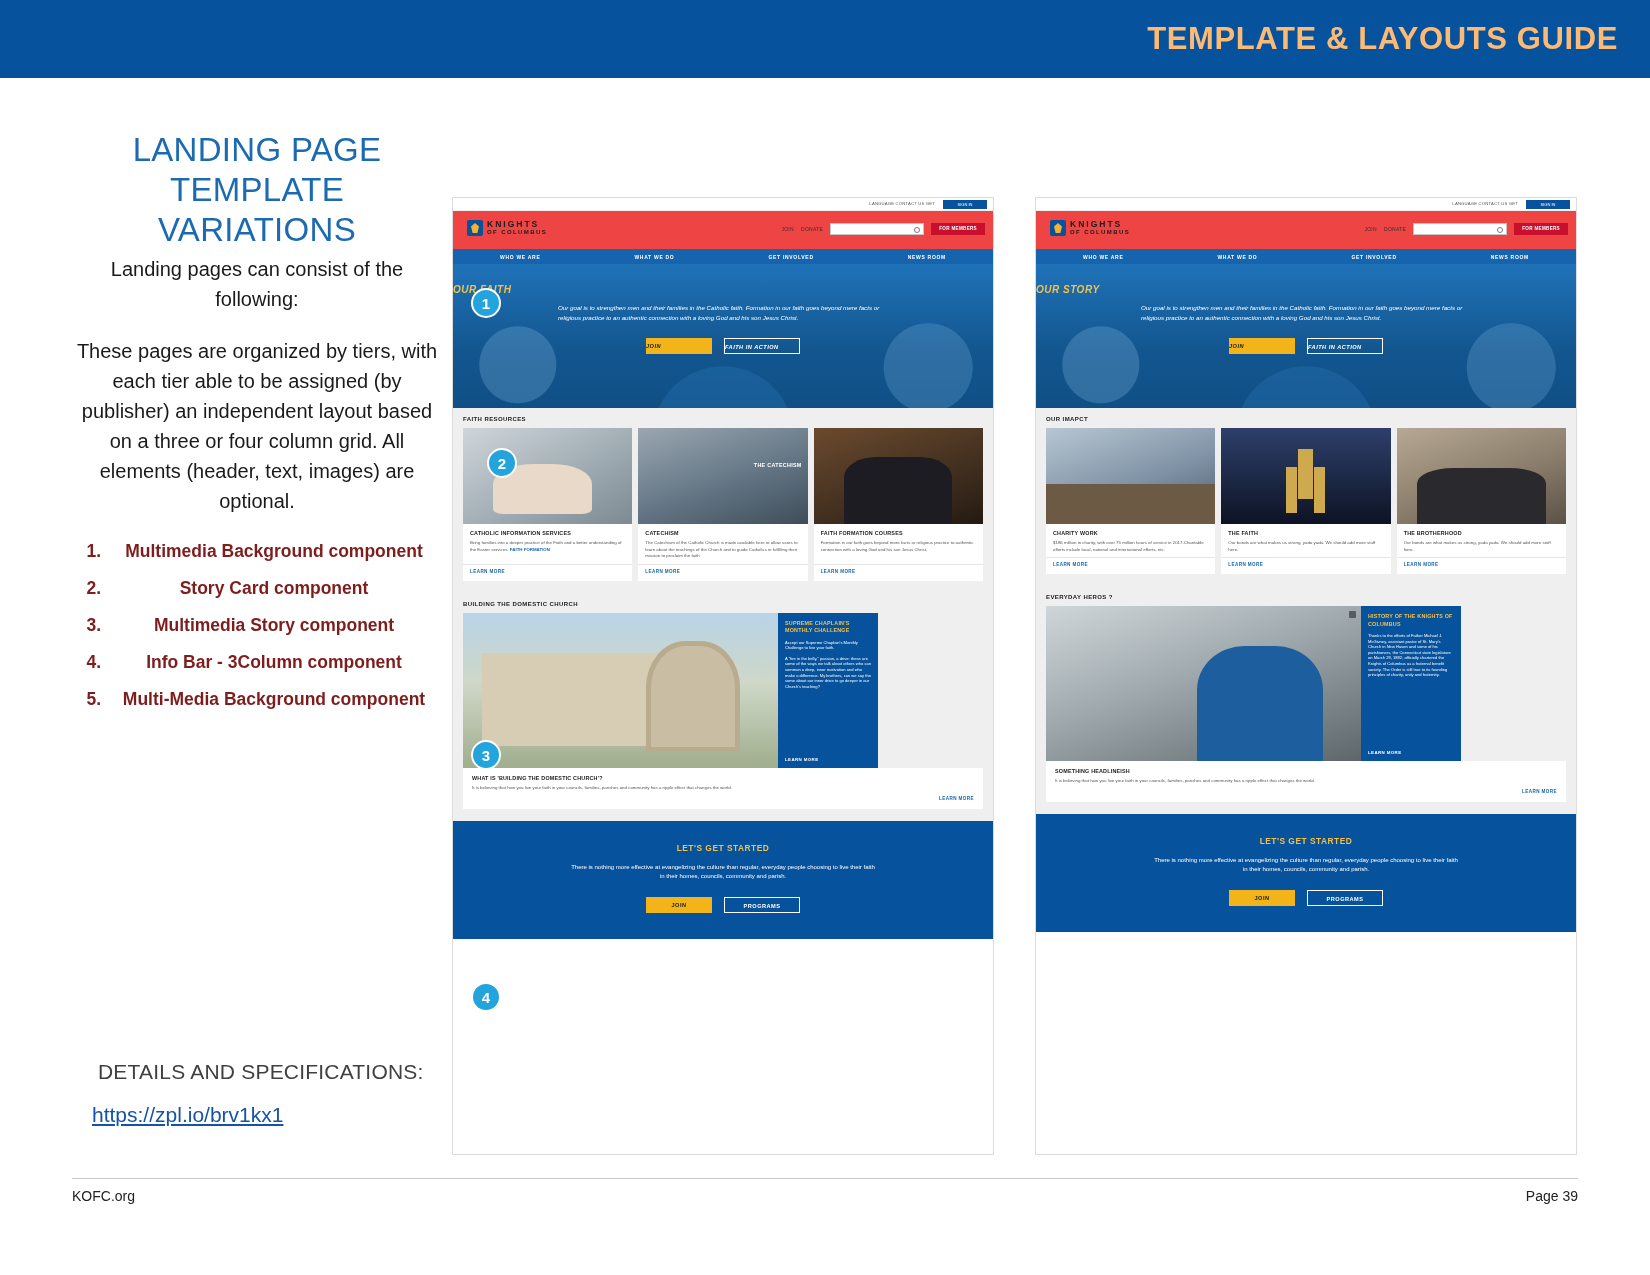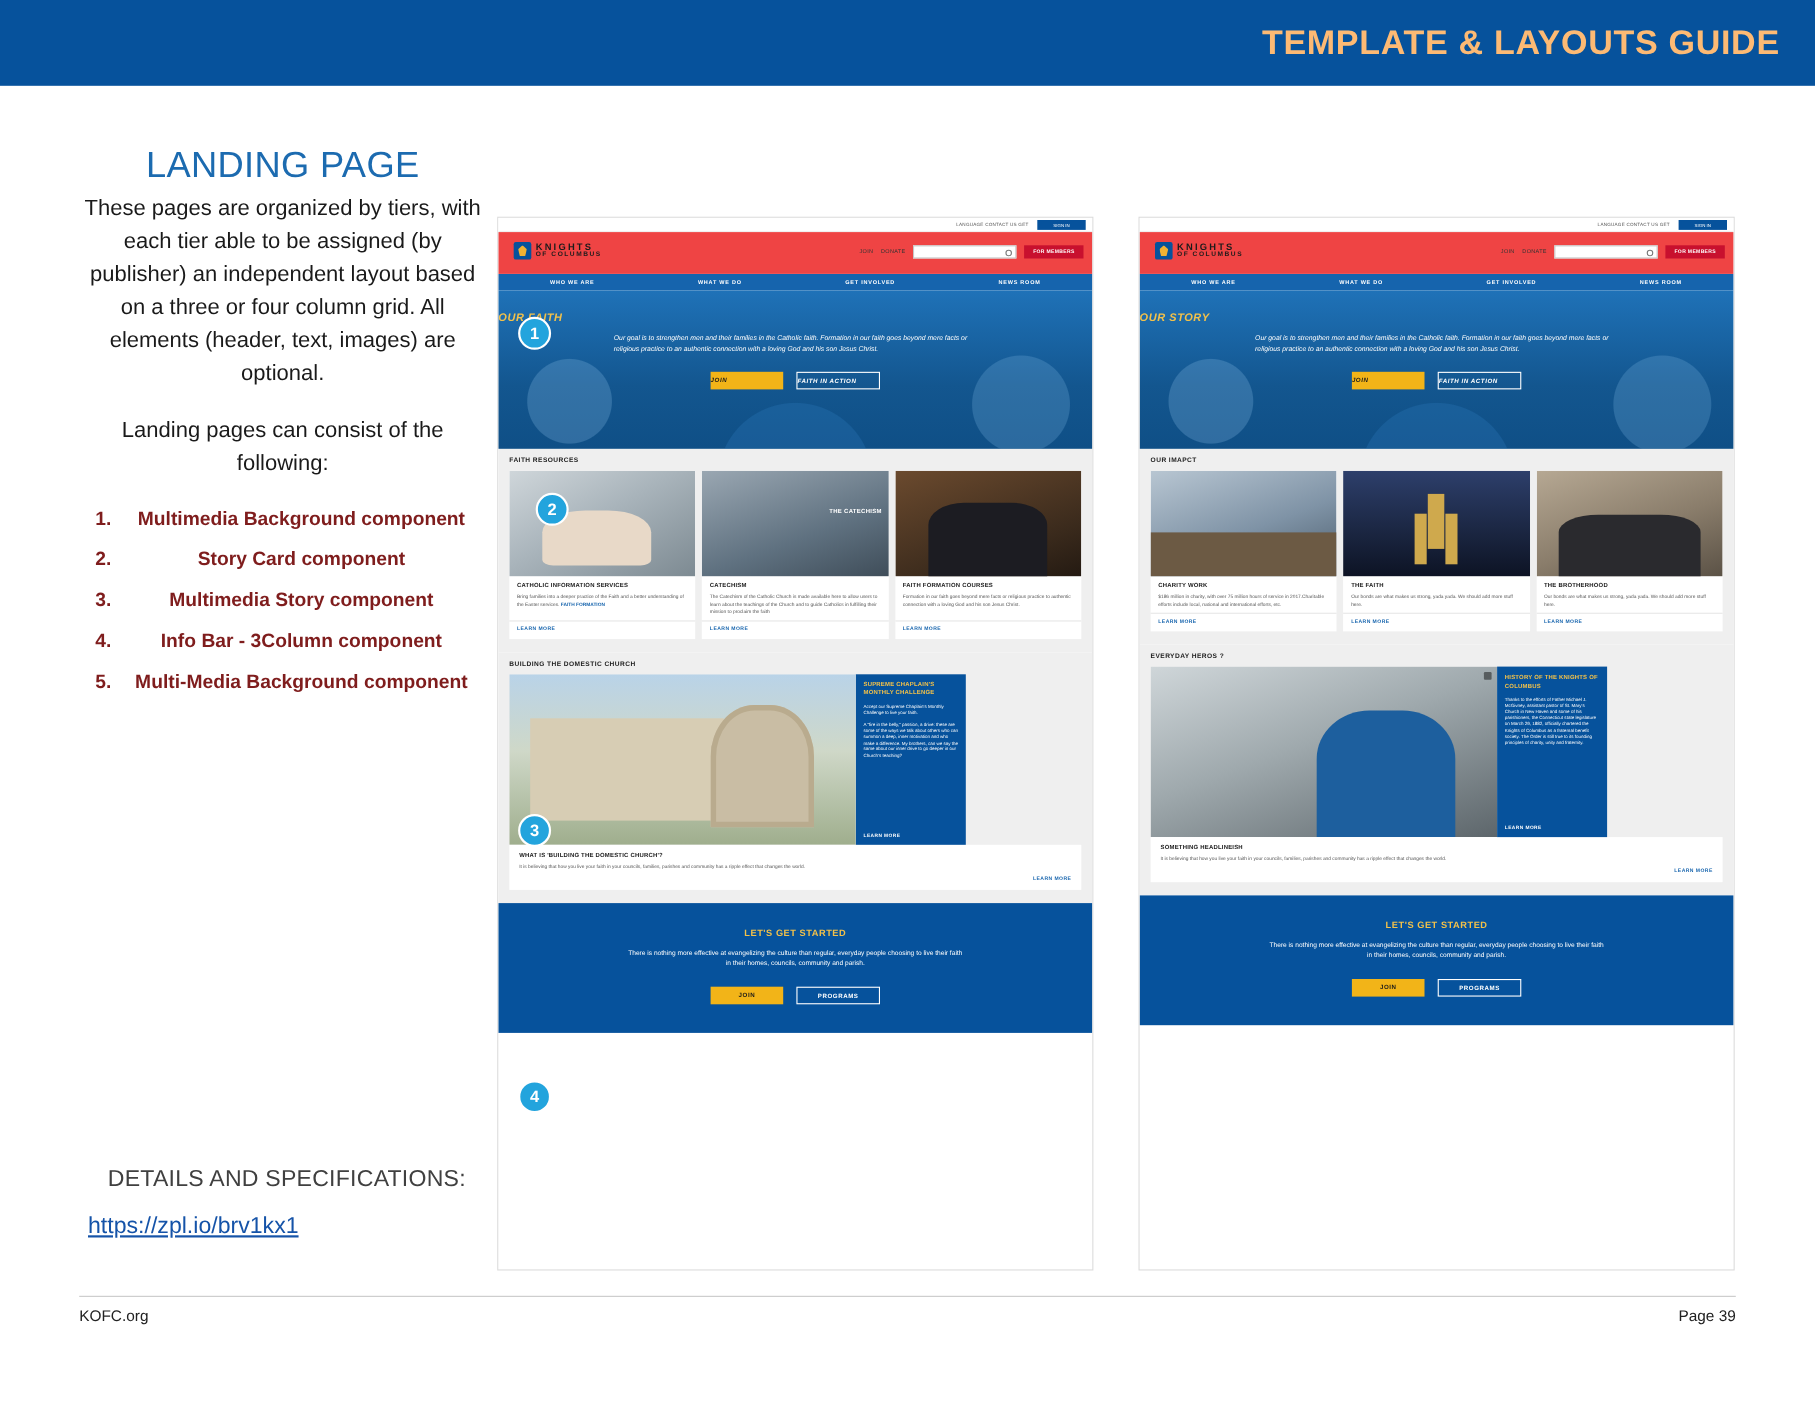--- a/index.html
+++ b/index.html
@@ -31,21 +31,21 @@
   ol.feature-list { margin:6px 0 0 0; padding-left:34px; }
   ol.feature-list li {
     font-size:17.5px; font-weight:bold; color:#7f1d1d; line-height:27px;
     margin-bottom:10px;
   }
   .details-label {
     position:absolute; left:98px; top:1060px;
     color:#404040; font-size:21px; letter-spacing:.2px;
   }
   .details-link {
-    position:absolute; left:80px; top:1103px;
+    position:absolute; left:92px; top:1103px;
     color:#1553a8; font-size:21px; text-decoration:underline;
   }
   
   .footer-rule {
     position:absolute; left:72px; top:1178px; width:1506px; height:1px;
     background:#c9c9c9;
   }
   .footer-left { position:absolute; left:72px; top:1188px; font-size:14px; color:#222; }
   .footer-right { position:absolute; right:72px; top:1188px; font-size:14px; color:#222; }
 
@@ -210,24 +210,25 @@
 </head>
 <body>
 
 <div class="topbar">
   <div class="title">TEMPLATE &amp; LAYOUTS GUIDE</div>
 </div>
 
 <div class="left">
   <div class="headline">
     <div>LANDING PAGE</div>
+    <div>TEMPLATE VARIATIONS</div>
   </div>
   <div class="intro">
+    <p>Landing pages can consist of the following:</p>
     <p>These pages are organized by tiers, with each tier able to be assigned (by publisher) an independent layout based on a three or four column grid. All elements (header, text, images) are optional.</p>
-    <p>Landing pages can consist of the following:</p>
   </div>
   <ol class="feature-list">
     <li>Multimedia Background component</li>
     <li>Story Card component</li>
     <li>Multimedia Story component</li>
     <li>Info Bar - 3Column component</li>
     <li>Multi-Media Background component</li>
   </ol>
 </div>
 <div class="details-label">DETAILS AND SPECIFICATIONS:</div>

